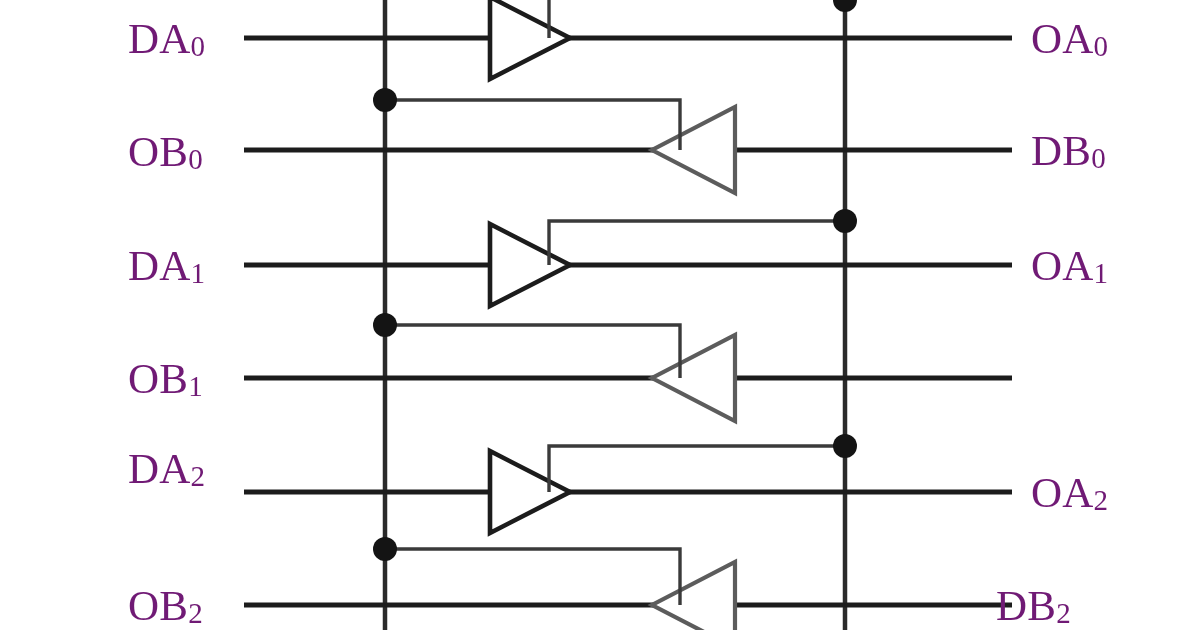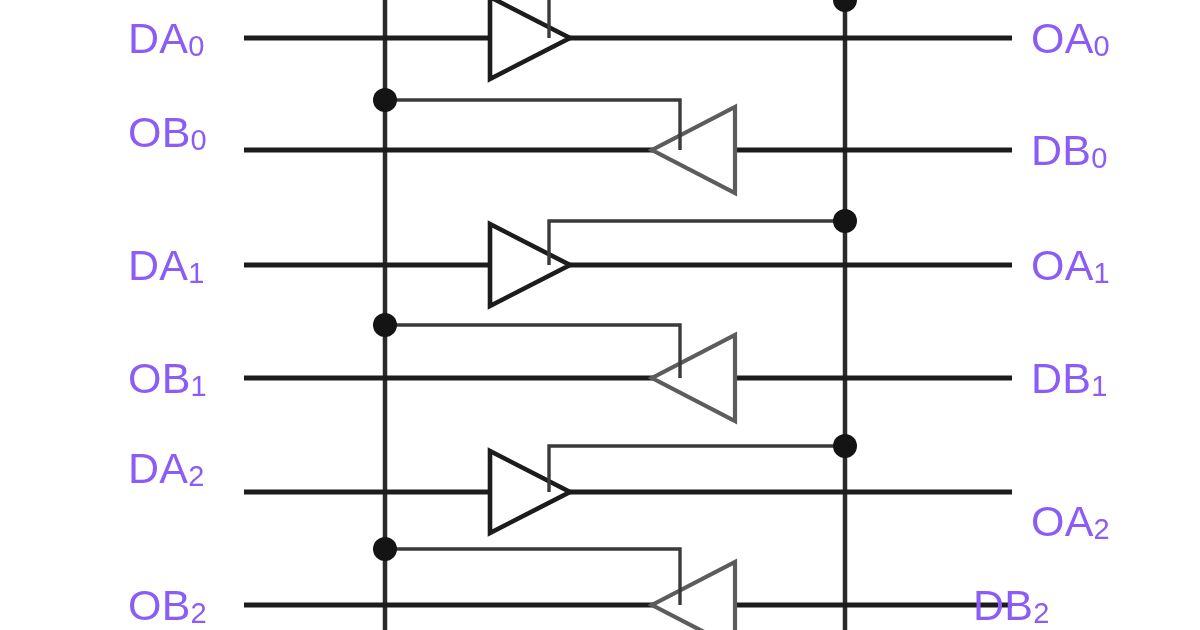--- a/index.html
+++ b/index.html
@@ -52,22 +52,22 @@
     fill: #ffffff;
     stroke: #5c5c5c;
     stroke-width: 4.2;
     stroke-linejoin: miter;
   }
   .junction-dot {
     fill: #141414;
   }
   .pin-label {
     position: absolute;
-    color: #8b5cf6;
-    font-family: Liberation Sans, sans-serif;
+    color: #701a75;
+    font-family: Liberation Serif, serif;
     font-size: 43px;
     font-weight: 400;
     line-height: 1;
     letter-spacing: 0.2px;
     white-space: nowrap;
     user-select: none;
   }
   .pin-label .sub {
     font-size: 29px;
     vertical-align: baseline;
@@ -140,21 +140,21 @@
       <polygon class="buffer-body-soft" points="735,562 735,648 652,605"></polygon>
       <path class="en-line" d="M 385 549 L 680 549 L 680 605"></path>
       <circle class="junction-dot" cx="385" cy="549" r="12"></circle>
     </g>
 
   </svg>
 
   <div class="pin-label label-left" style="left:128px; top:38px;">
     <span>DA</span><span class="sub">0</span>
   </div>
-  <div class="pin-label label-left" style="left:128px; top:132px;">
+  <div class="pin-label label-left" style="left:128px; top:151px;">
     <span>OB</span><span class="sub">0</span>
   </div>
   <div class="pin-label label-left" style="left:128px; top:265px;">
     <span>DA</span><span class="sub">1</span>
   </div>
   <div class="pin-label label-left" style="left:128px; top:378px;text-align:center;">
     <span>OB</span><span class="sub">1</span>
   </div>
   <div class="pin-label label-left" style="left:128px; top:468px;">
     <span>DA</span><span class="sub">2</span>
@@ -165,23 +165,20 @@
 
   <div class="pin-label label-right" style="left:1031px; top:38px;text-align:center;">
     <span>OA</span><span class="sub">0</span>
   </div>
   <div class="pin-label label-right" style="left:1031px; top:150px;text-align:right;">
     <span>DB</span><span class="sub">0</span>
   </div>
   <div class="pin-label label-right" style="left:1031px; top:265px;text-align:center;">
     <span>OA</span><span class="sub">1</span>
   </div>
-  <div class="pin-label label-right" style="left:1031px; top:378px;">
-    <span>DB</span><span class="sub">1</span>
-  </div>
-  <div class="pin-label label-right" style="left:1031px; top:521px;">
+  <div class="pin-label label-right" style="left:1031px; top:492px;">
     <span>OA</span><span class="sub">2</span>
   </div>
-  <div class="pin-label label-right" style="left:973px; top:605px;">
+  <div class="pin-label label-right" style="left:996px; top:605px;">
     <span>DB</span><span class="sub">2</span>
   </div>
 
 </div>
 
 </body></html>

